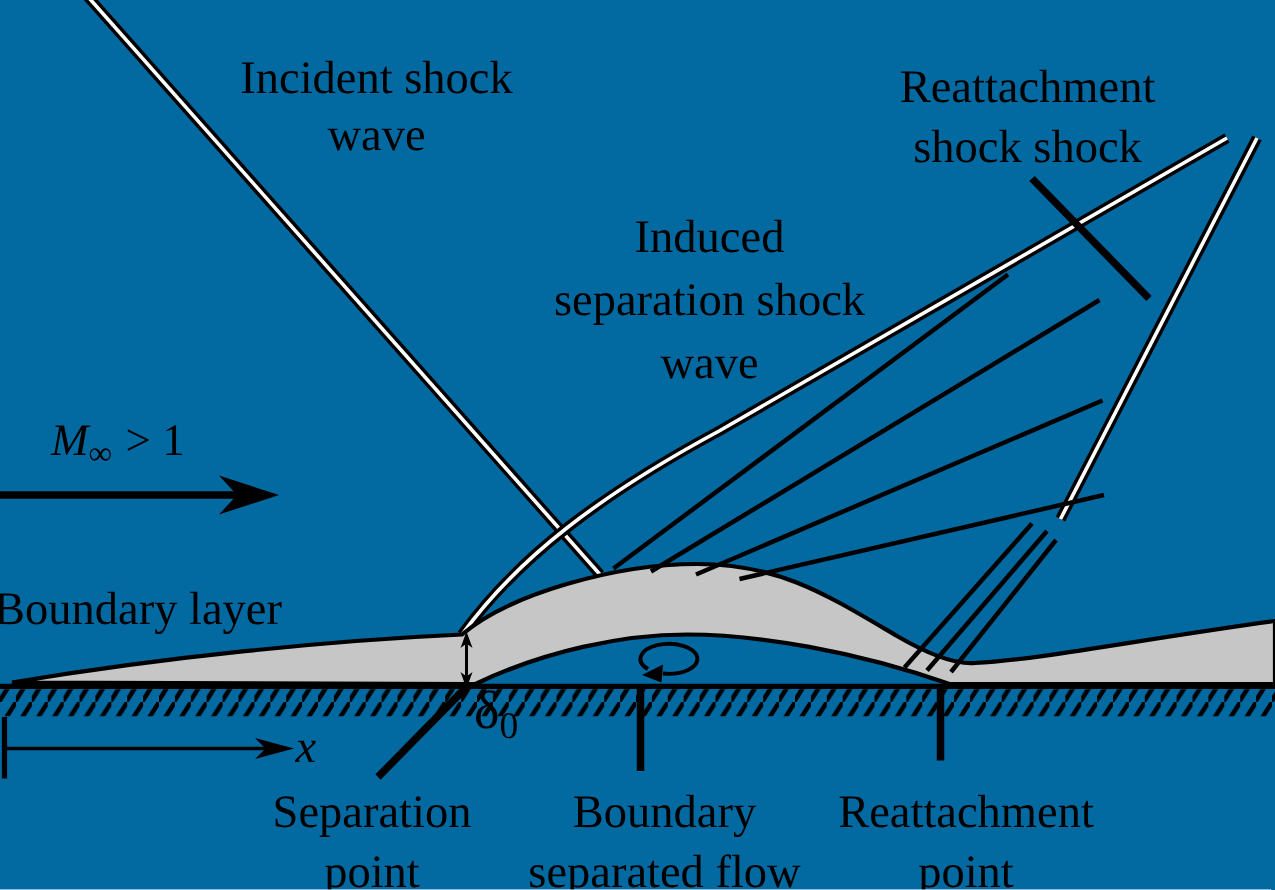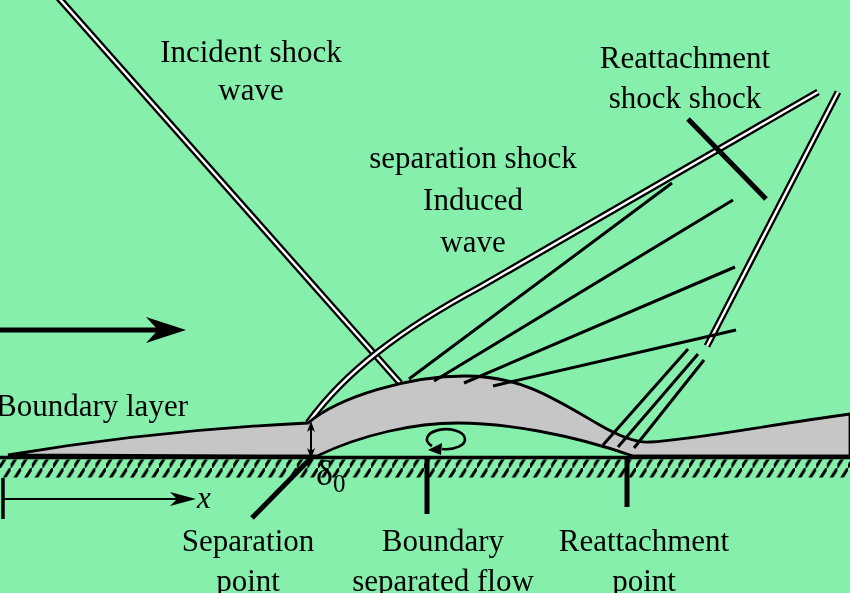--- a/index.html
+++ b/index.html
@@ -1,16 +1,16 @@
 <!DOCTYPE html>
 <html><head>
 <meta charset="utf-8">
 <style>
   html,body{margin:0;padding:0;background:#ffffff;}
-  #stage{position:relative;width:850px;height:593px;overflow:hidden;background:#86efac;
+  #stage{position:relative;width:850px;height:593px;overflow:hidden;background:#0369a1;
          font-family:"Liberation Serif","DejaVu Serif",serif;color:#000;}
   #diagram-svg{position:absolute;left:0;top:0;}
   .lbl{position:absolute;text-align:center;font-size:31px;line-height:40px;white-space:nowrap;}
   .lbl-left{text-align:left;}
   .mach{font-size:30px;}
   .mi{font-style:italic;}
   .msub{font-size:22px;vertical-align:-6px;}
   .mcmp{margin-left:9px;}
   .delta{font-size:36px;line-height:36px;margin-top:43px;}
   .dsub{font-size:25px;vertical-align:-7px;}
@@ -102,25 +102,28 @@
     <div>Incident shock</div>
     <div>wave</div>
   </div>
 
   <div class="lbl" style="left:535px;top:38px;width:300px;line-height:40px;">
     <div>Reattachment</div>
     <div>shock shock</div>
   </div>
 
   <div class="lbl" style="left:323px;top:137px;width:300px;line-height:42px;">
+    <div>Induced</div>
     <div>separation shock</div>
-    <div>Induced</div>
     <div>wave</div>
   </div>
 
+  <div class="lbl lbl-left mach" style="left:34px;top:274px;">
+    <span class="mi">M</span><span class="msub">∞</span><span class="mcmp">&gt; 1</span>
+  </div>
 
   <div class="lbl lbl-left" style="left:-4px;top:386px;">Boundary layer</div>
 
   <div class="lbl lbl-left delta" style="left:316px;top:412px;">
     <span>δ</span><span class="dsub">0</span>
   </div>
 
   <div class="lbl lbl-left xlab" style="left:197px;top:478px;">x</div>
 
   <div class="lbl" style="left:98px;top:521px;width:300px;">

